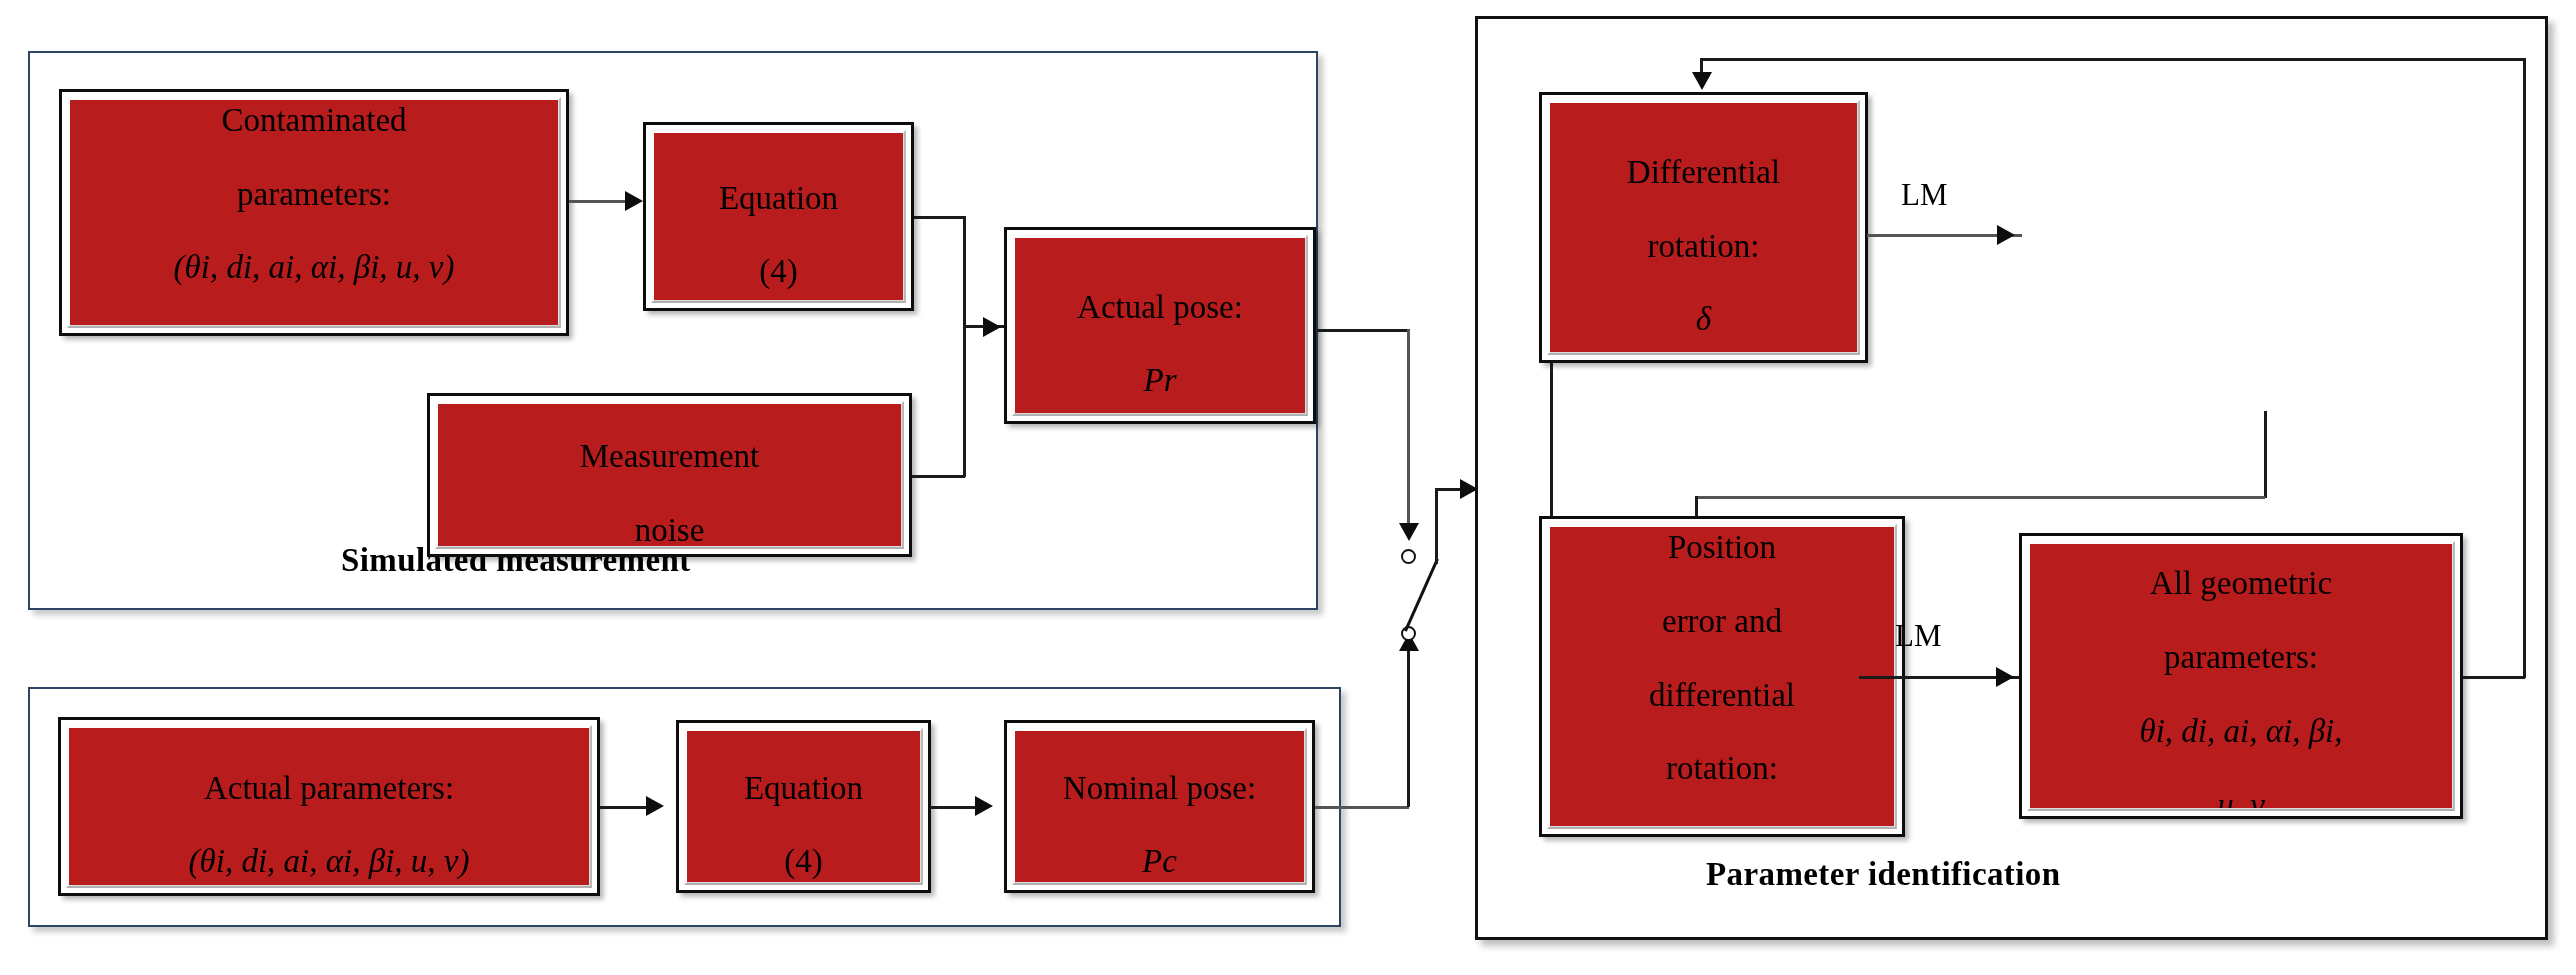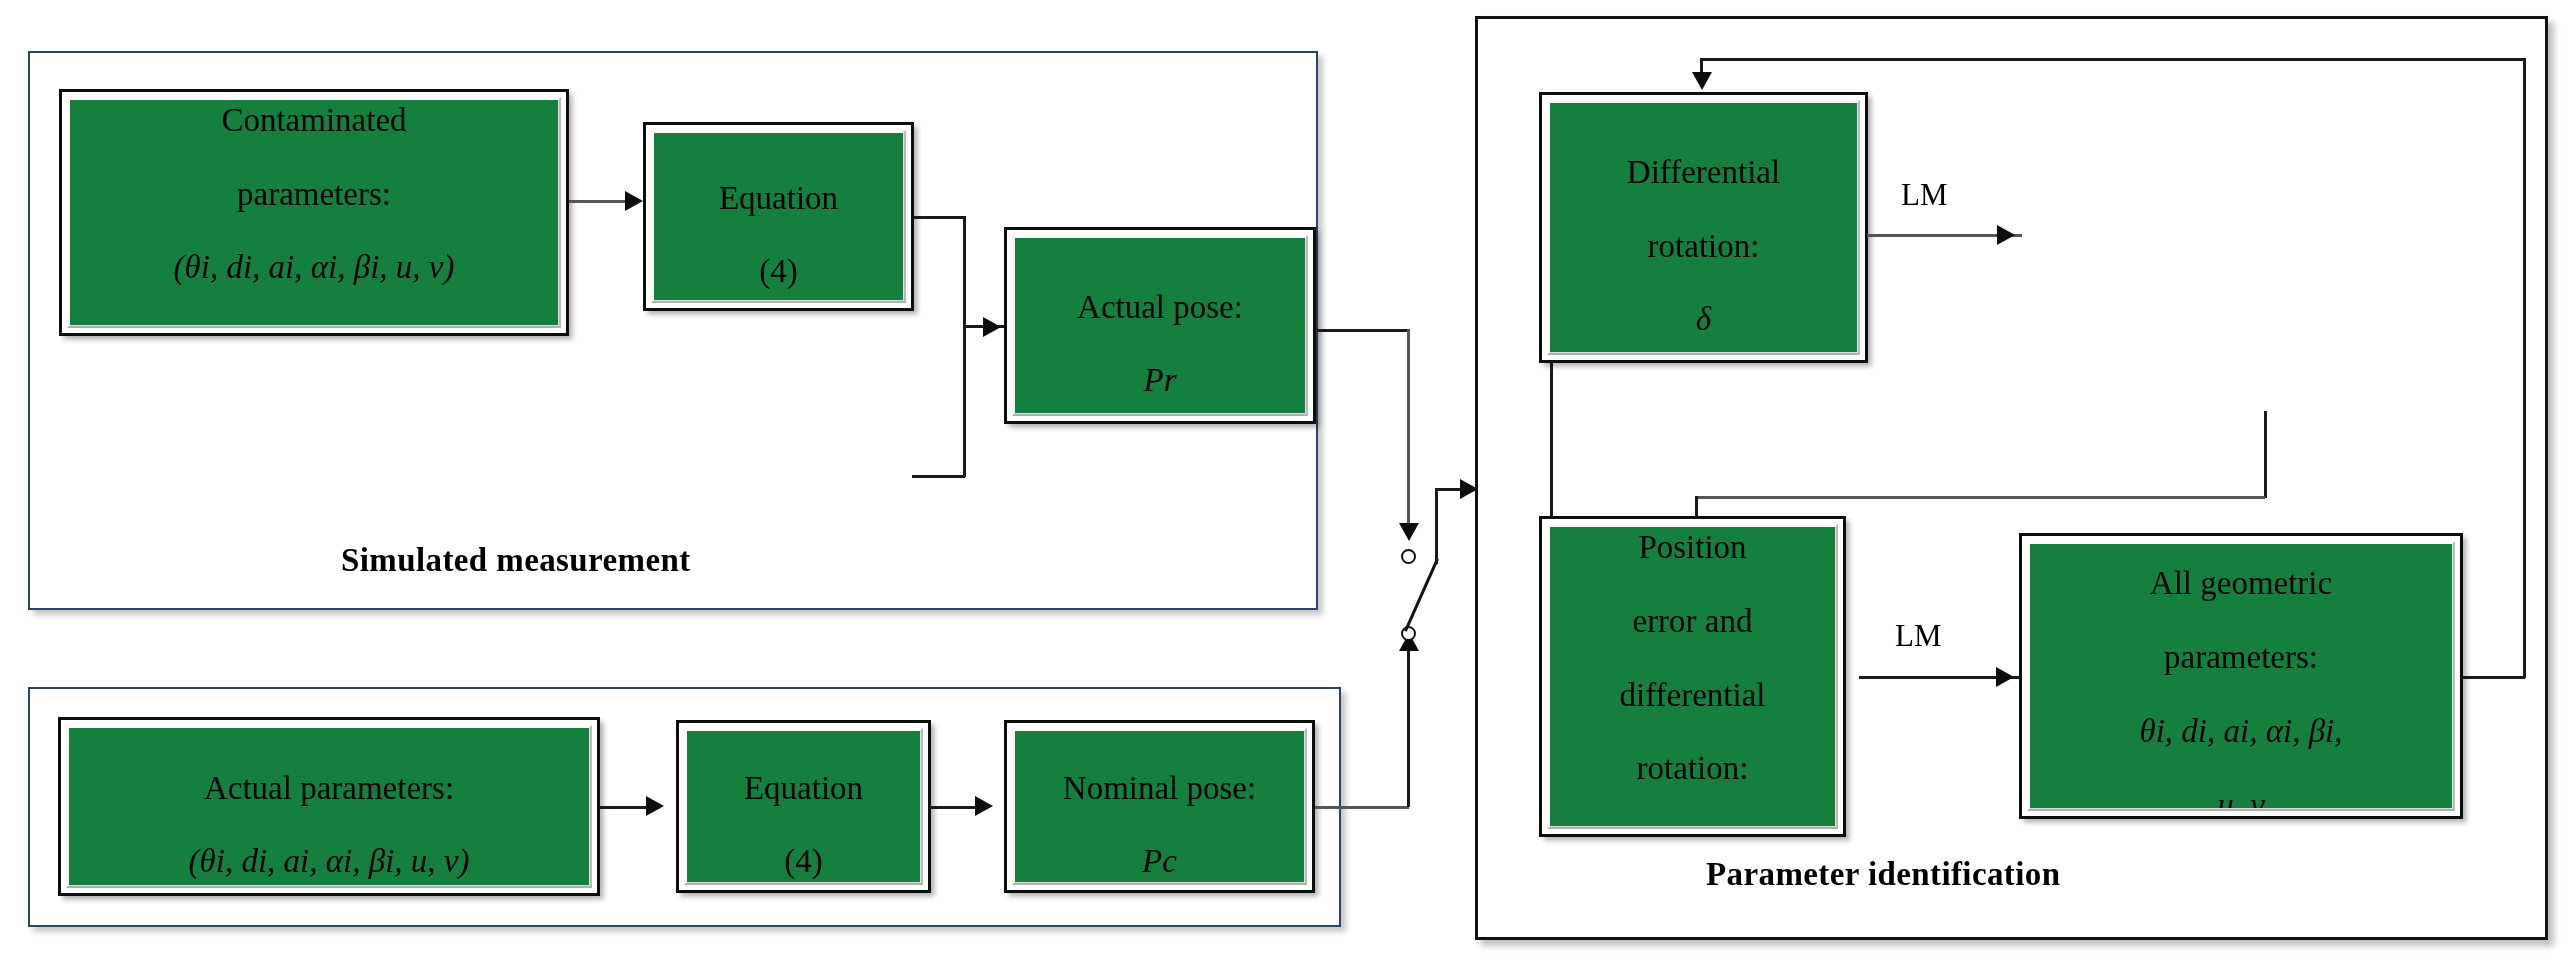--- a/index.html
+++ b/index.html
@@ -40,21 +40,21 @@
   
   .box {
     position: absolute;
     background: #ffffff;
     border: 3.3px solid #0d0d0d;
     box-shadow: 4.1px 4.1px 5px rgba(0,0,0,0.30);
   }
   .box .inner {
     position: absolute;
     top: 5px; left: 5px; right: 5px; bottom: 5px;
-    background: #15803d;
+    background: #b91c1c;
     border-top: 2.5px solid #fcfcfc;
     border-left: 2.5px solid #fbfbfb;
     border-right: 2.5px solid #b9b9b9;
     border-bottom: 2.5px solid #b0b0b0;
     display: flex;
     align-items: center;
     justify-content: center;
     text-align: center;
     overflow: hidden;
   }
@@ -150,20 +150,28 @@
       <div class="txt">
         <span>Equation</span><br>
         <span>(4)</span>
       </div>
     </div>
   </div>
 
   <div class="ln lnh" style="left:914px; top:216px; width:51px;"></div>
   <div class="ln lnv" style="left:963px; top:216px; height:111px;"></div>
 
+  <div class="box" style="left:427px; top:393px; width:485px; height:164px;">
+    <div class="inner">
+      <div class="txt">
+        <span>Measurement</span><br>
+        <span>noise</span>
+      </div>
+    </div>
+  </div>
 
   <div class="ln lnh" style="left:912px; top:475px; width:53px;"></div>
   <div class="ln lnv" style="left:963px; top:327px; height:150px;"></div>
   <div class="ln lnh" style="left:963px; top:325px; width:43px;"></div>
   <div class="arrow right" style="left:983px; top:317px;"></div>
 
   <div class="box" style="left:1004px; top:227px; width:312px; height:197px;text-decoration:underline;">
     <div class="inner">
       <div class="txt">
         <span>Actual pose:</span><br>
@@ -246,21 +254,21 @@
   <div class="ln lnh lngray" style="left:1867px; top:234px; width:155px;"></div>
   <div class="arrow right" style="left:1997px; top:225px;"></div>
   <div class="edge-label" style="left:1901px; top:177px;">LM</div>
 
 
   <div class="ln lnv" style="left:2264px; top:411px; height:87px;"></div>
   <div class="ln lnh lngray" style="left:1695px; top:496px; width:570px;"></div>
   <div class="ln lnv" style="left:1695px; top:496px; height:51px;"></div>
   <div class="arrow down" style="left:1687px; top:534px;"></div>
 
-  <div class="box" style="left:1539px; top:516px; width:307px; height:321px;">
+  <div class="box" style="left:1539px; top:516px; width:366px; height:321px;">
     <div class="inner">
       <div class="txt">
         <span>Position</span><br>
         <span>error and</span><br>
         <span>differential</span><br>
         <span>rotation:</span><br>
         <span class="math">Δp, δ</span>
       </div>
     </div>
   </div>

